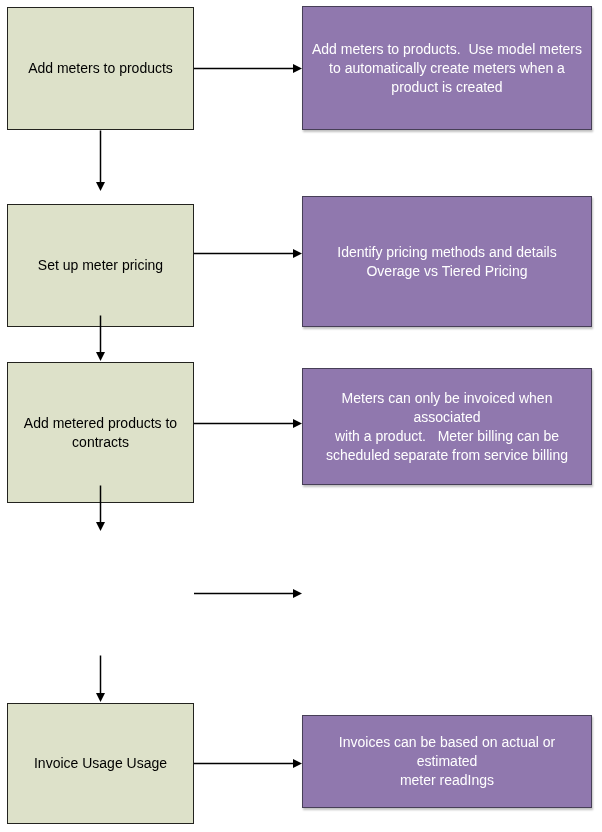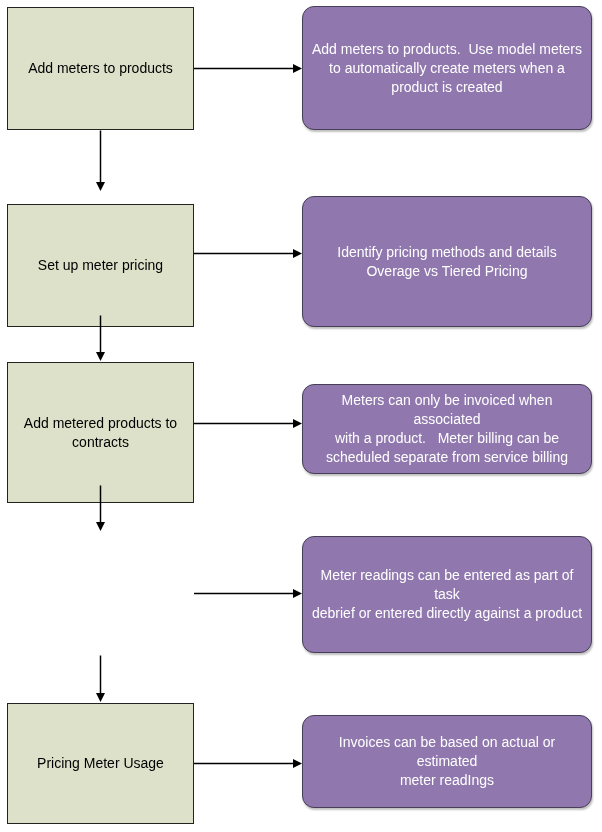--- a/index.html
+++ b/index.html
@@ -13,30 +13,30 @@
     background:var(--step-fill,#dde1c9);
     border:1.5px solid var(--step-border,#222);
     display:flex;align-items:center;justify-content:center;
     text-align:center;font-size:14px;line-height:19px;
     color:var(--step-text,#000);padding:0 6px;
   }
   .note{
     position:absolute;left:302px;width:290px;box-sizing:border-box;
     background:var(--note-fill,#9078ae);
     border:1px solid var(--note-border,#473f57);
-    border-radius:12px;
+    border-radius:0;
     display:flex;align-items:center;justify-content:center;
     text-align:center;font-size:14px;line-height:19px;
     color:var(--note-text,#fff);padding:4px 8px;
     box-shadow:1px 2px 2px rgba(0,0,0,0.25);
   }
   .txt{white-space:pre-wrap;}
   .s1{top:7px;height:123px}   .n1{top:6px;height:124px}
   .s2{top:204px;height:123px} .n2{top:196px;height:131px}
-  .s3{top:362px;height:141px} .n3{top:384px;height:90px}
+  .s3{top:362px;height:141px} .n3{top:368px;height:117px}
   .s4{top:532px;height:123px} .n4{top:536px;height:117px}
   .s5{top:703px;height:121px} .n5{top:715px;height:93px}
   svg.arrows{position:absolute;left:0;top:0;width:602px;height:832px;pointer-events:none;color:var(--arrow,#000);}
   svg.arrows line{stroke:currentColor;stroke-width:1.5;}
   svg.arrows polygon{fill:currentColor;stroke:none;}
 </style>
 </head>
 <body>
 
 <div class="canvas">
@@ -61,27 +61,23 @@
   <div class="step s3">
     <span class="txt">Add metered products to
 contracts</span>
   </div>
   <div class="note n3">
     <span class="txt">Meters can only be invoiced when associated
 with a product.   Meter billing can be
 scheduled separate from service billing</span>
   </div>
 
-  <div class="note n4">
-    <span class="txt">Meter readings can be entered as part of task
-debrief or entered directly against a product</span>
-  </div>
 
   <div class="step s5">
-    <span class="txt">Pricing Meter Usage</span>
+    <span class="txt">Invoice Usage Usage</span>
   </div>
   <div class="note n5">
     <span class="txt">Invoices can be based on actual or estimated
 meter readIngs</span>
   </div>
 
   <svg class="arrows" viewBox="0 0 602 832" xmlns="http://www.w3.org/2000/svg">
 
     <g>
       <line x1="194" y1="68.5" x2="293.5" y2="68.5"></line>

